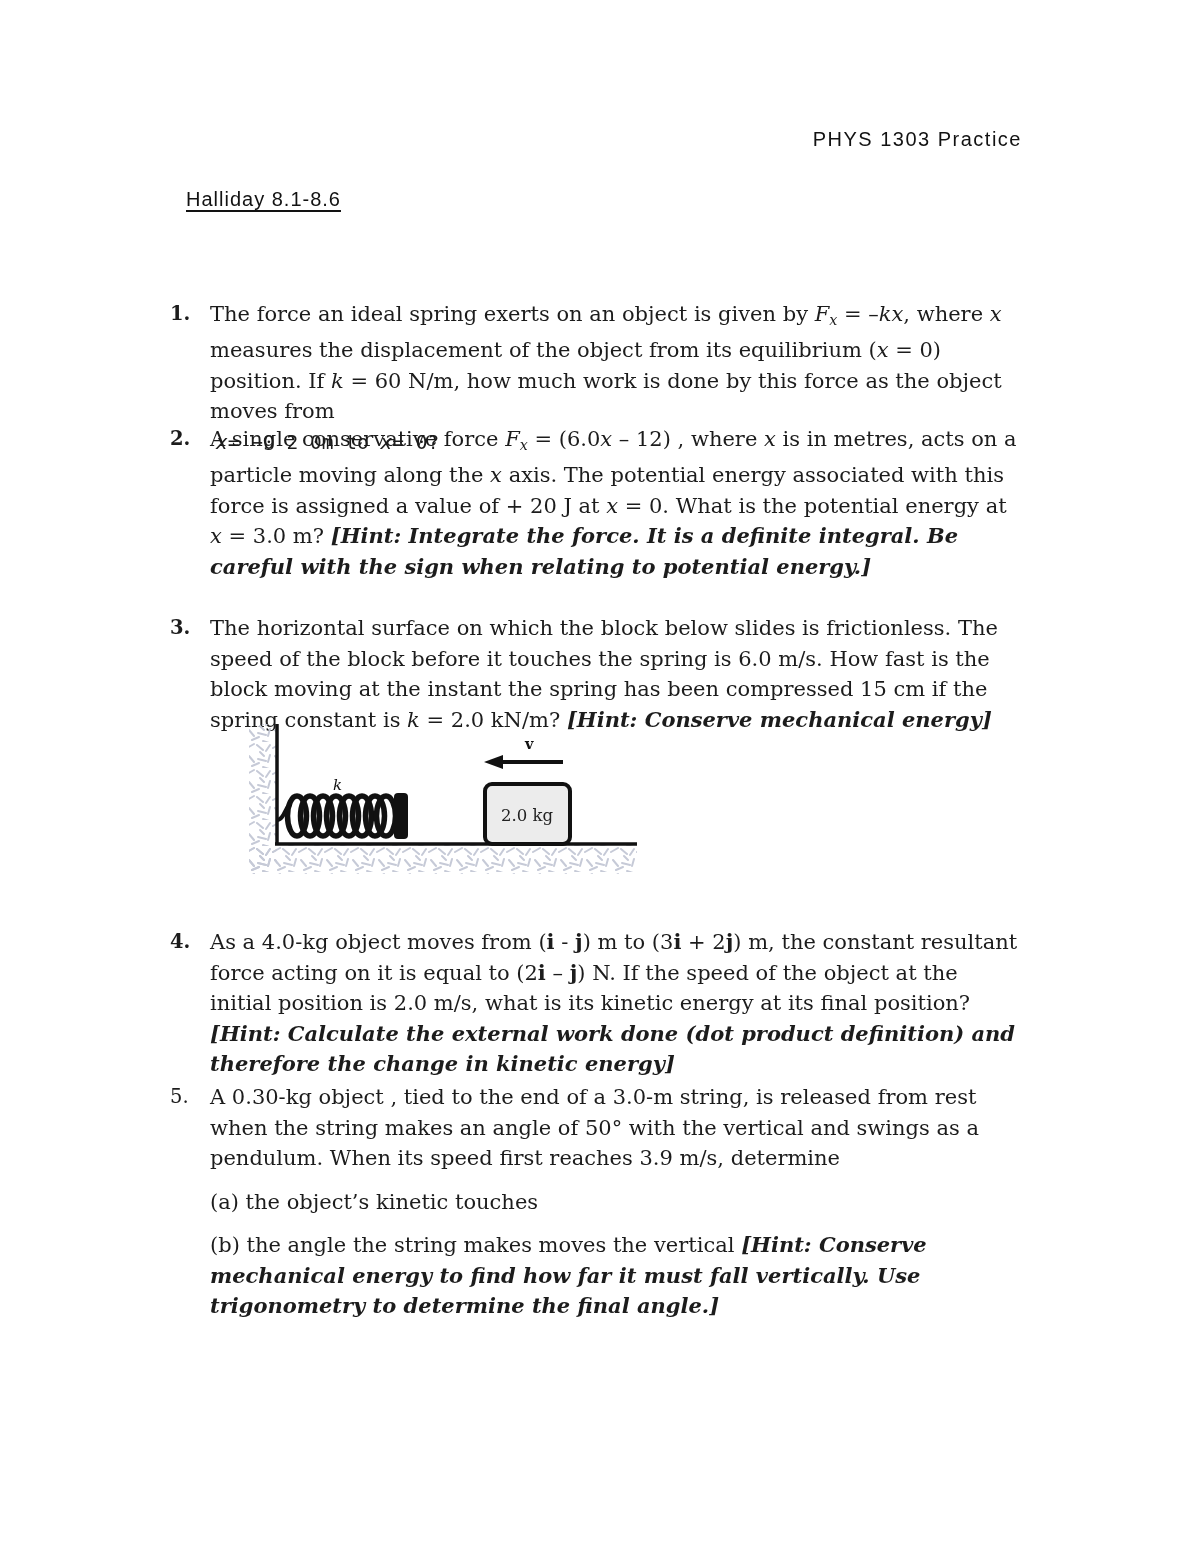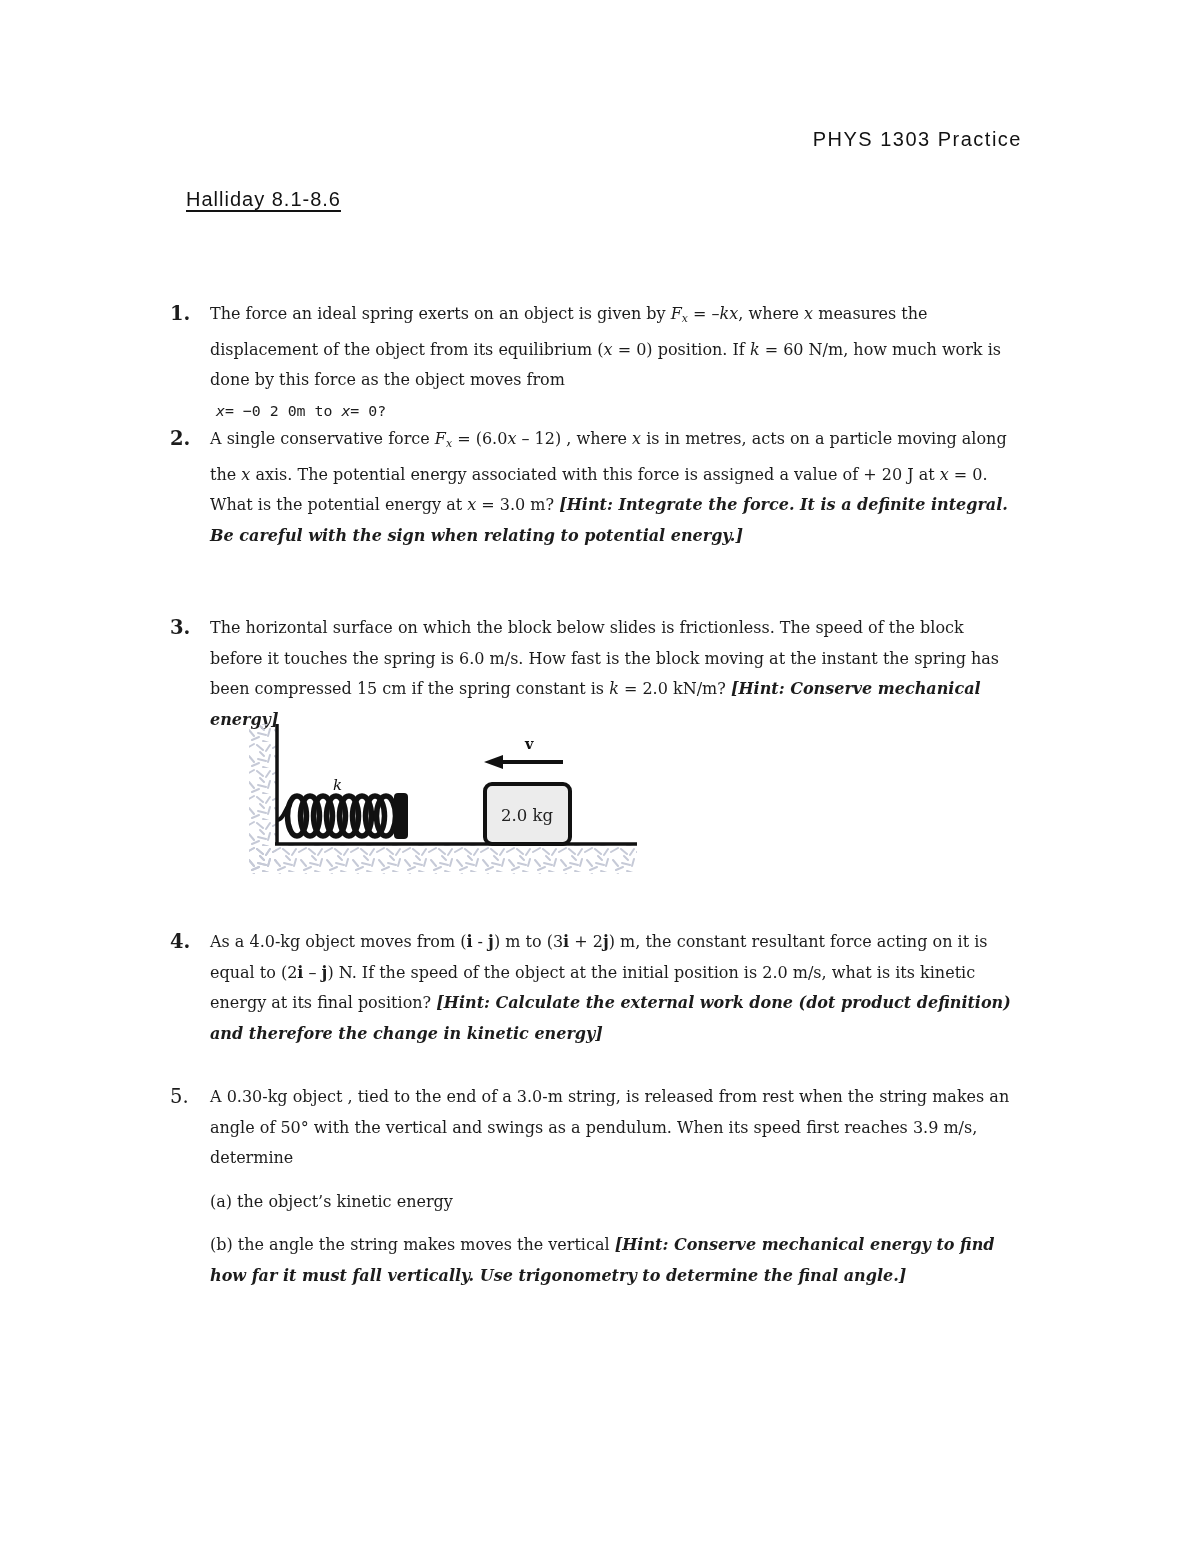--- a/index.html
+++ b/index.html
@@ -32,21 +32,21 @@
     position: absolute;
     left: 170px; width: 850px;
     display: flex; align-items: flex-start;
   }
   .pnum {
     flex: 0 0 40px; width: 40px;
     font-size: 19.5px; font-weight: bold;
     line-height: 30.5px;
   }
   .pnum.regular { font-weight: normal; }
-  .ptext { flex: 1; font-size: 16px; line-height: 30.5px; }
+  .ptext { flex: 1; font-size: 21px; line-height: 30.5px; }
   .ptext p { margin: 0; }
   .ptext p.part { margin-top: 13px; }
   .eqline { padding-left: 6px; }
   .seg-n { }
   .seg-i { font-style: italic; }
   .seg-b { font-weight: bold; }
   .seg-sub { font-style: italic; font-size: 0.68em; vertical-align: -0.28em; }
   .seg-h { font-style: italic; font-weight: bold; }
   .seg-m  { font-family: "DejaVu Sans Mono", monospace; font-size: 0.93em; }
   .seg-mi { font-family: "DejaVu Sans Mono", monospace; font-style: italic; font-size: 0.93em; }
@@ -120,16 +120,16 @@
   <div class="pnum">4.</div>
   <div class="ptext">
     <p><span class="seg-n">As a 4.0-kg object moves from (</span><span class="seg-b">i</span><span class="seg-n"> - </span><span class="seg-b">j</span><span class="seg-n">) m to (3</span><span class="seg-b">i</span><span class="seg-n"> + 2</span><span class="seg-b">j</span><span class="seg-n">) m, the constant resultant force acting on it is equal to (2</span><span class="seg-b">i</span><span class="seg-n"> – </span><span class="seg-b">j</span><span class="seg-n">) N. If the speed of the object at the initial position is 2.0 m/s, what is its kinetic energy at its final position? </span><span class="seg-h">[Hint: Calculate the external work done (dot product definition) and therefore the change in kinetic energy]</span></p>
   </div>
 </div>
 
 <div class="problem" style="top:1082px">
   <div class="pnum regular">5.</div>
   <div class="ptext">
     <p><span class="seg-n">A 0.30-kg object , tied to the end of a 3.0-m string, is released from rest when the string makes an angle of 50° with the vertical and swings as a pendulum. When its speed first reaches 3.9 m/s, determine</span></p>
-    <p class="part"><span class="seg-n">(a) the object’s kinetic energy</span></p>
+    <p class="part"><span class="seg-n">(a) the object’s kinetic touches</span></p>
     <p class="part"><span class="seg-n">(b) the angle the string makes moves the vertical </span><span class="seg-h">[Hint: Conserve mechanical energy to find how far it must fall vertically. Use trigonometry to determine the final angle.]</span></p>
   </div>
 </div>
 
 </body></html>

